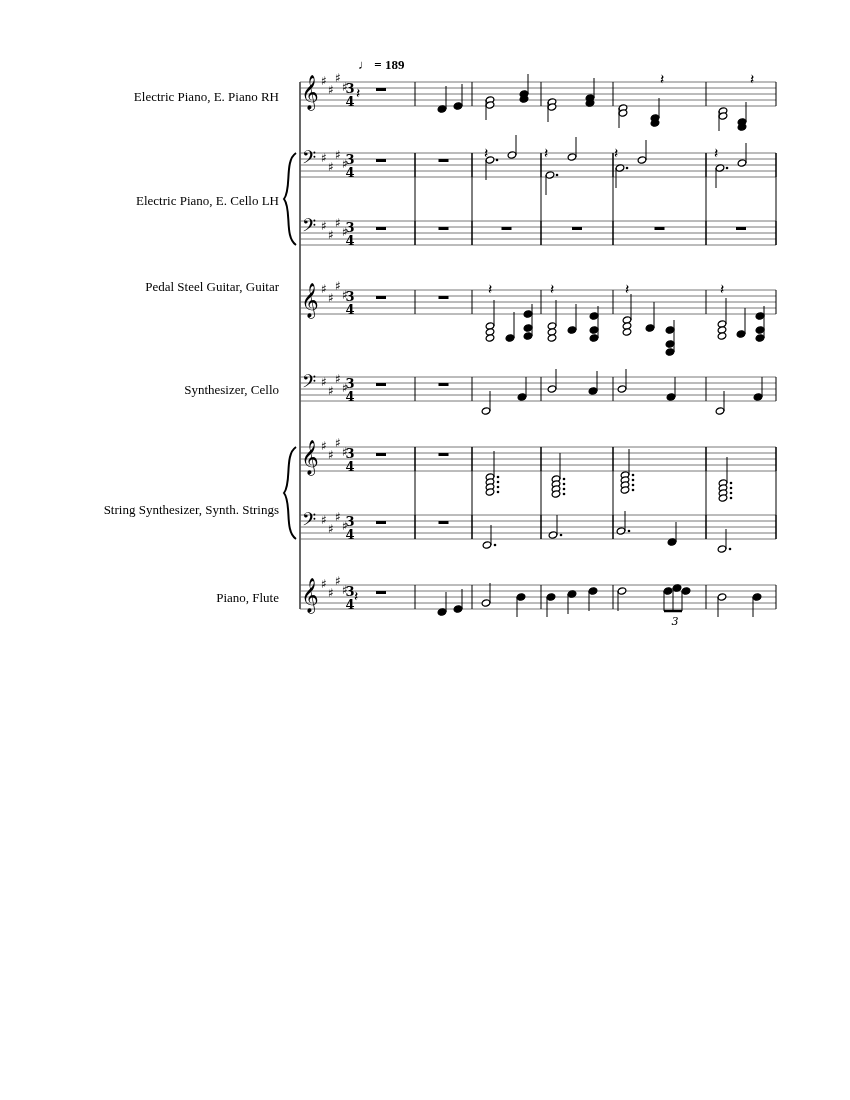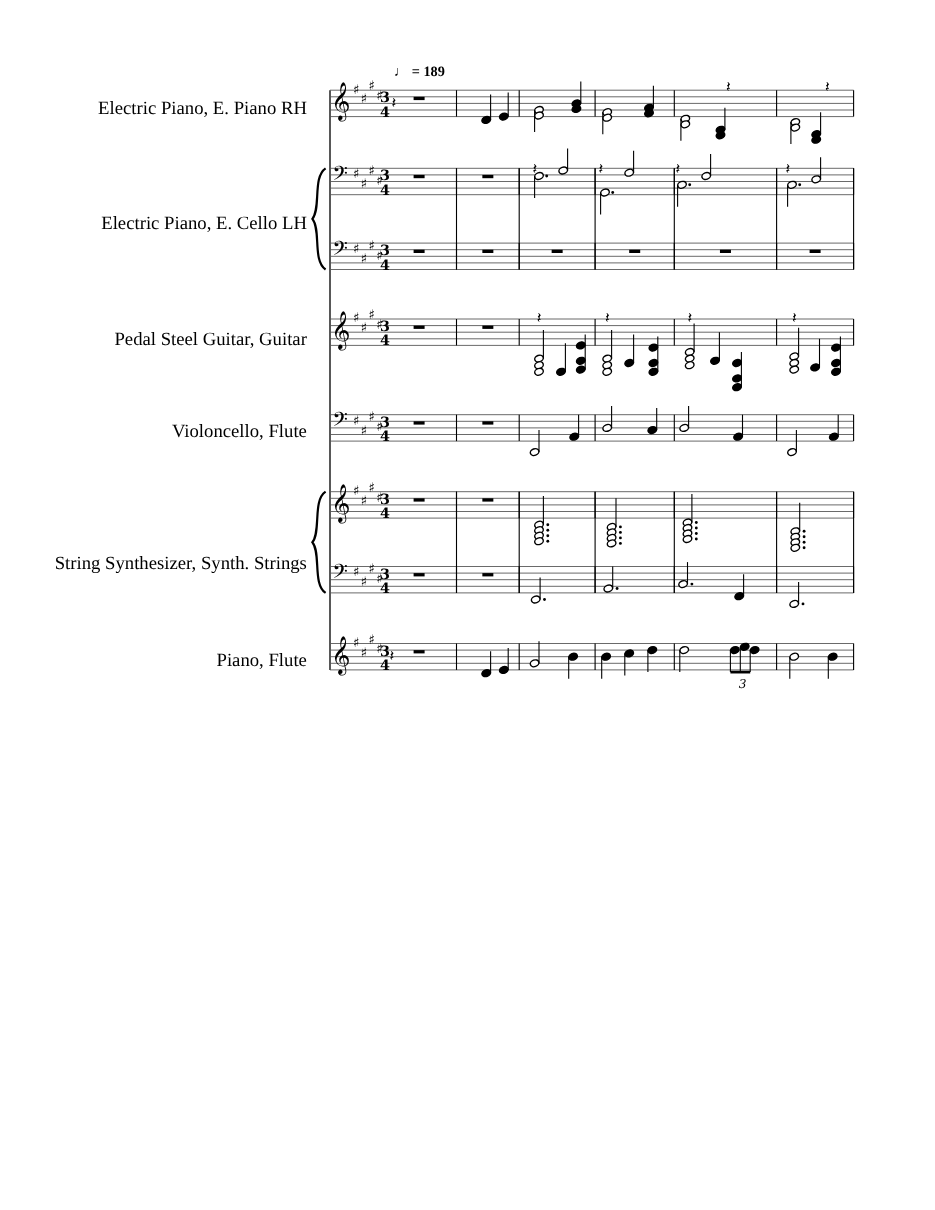--- a/index.html
+++ b/index.html
@@ -1,37 +1,37 @@
 <!DOCTYPE html>
 <html><head>
 <meta charset="utf-8">
 <style>
   html, body { margin: 0; padding: 0; background: #ffffff; }
   body { width: 850px; height: 1100px; position: relative; overflow: hidden;
          font-family: "Liberation Serif", "DejaVu Serif", serif; color: #000; }
   #page { position: absolute; left: 0; top: 0; width: 850px; height: 820px; }
-  .inst-label { position: absolute; right: 571px; font-size: 17px; white-space: nowrap;
+  .inst-label { position: absolute; right: 571px; font-size: 13px; white-space: nowrap;
                 font-family: "Liberation Serif", serif; line-height: 1; }
   .tempo { position: absolute; left: 358px; top: 57px; font-size: 13px; font-weight: bold;
            font-family: "Liberation Serif", serif; }
   svg text { font-family: "DejaVu Serif", "Liberation Serif", serif; }
 </style>
 </head>
 <body>
 
 <div id="page">
   <div class="tempo">
     <span>♩</span>
     <span>= 189</span>
   </div>
 
   <div class="inst-label" style="top:90px">Electric Piano, E. Piano RH</div>
   <div class="inst-label" style="top:194px">Electric Piano, E. Cello LH</div>
-  <div class="inst-label" style="top:300px">Pedal Steel Guitar, Guitar</div>
-  <div class="inst-label" style="top:383px">Violoncello, Flute</div>
+  <div class="inst-label" style="top:280px">Pedal Steel Guitar, Guitar</div>
+  <div class="inst-label" style="top:383px">Synthesizer, Cello</div>
   <div class="inst-label" style="top:503px">String Synthesizer, Synth. Strings</div>
   <div class="inst-label" style="top:591px">Piano, Flute</div>
 
   <svg id="score-svg" width="850" height="1100" viewBox="0 0 850 1100" style="position:absolute;left:0;top:0">
       <line x1="300" y1="82" x2="300" y2="609" stroke="#000" stroke-width="1.2"></line>
       <g>
         <line x1="300" y1="82" x2="776" y2="82" stroke="#555" stroke-width="0.8"></line>
         <line x1="300" y1="88" x2="776" y2="88" stroke="#555" stroke-width="0.8"></line>
         <line x1="300" y1="94" x2="776" y2="94" stroke="#555" stroke-width="0.8"></line>
         <line x1="300" y1="100" x2="776" y2="100" stroke="#555" stroke-width="0.8"></line>

